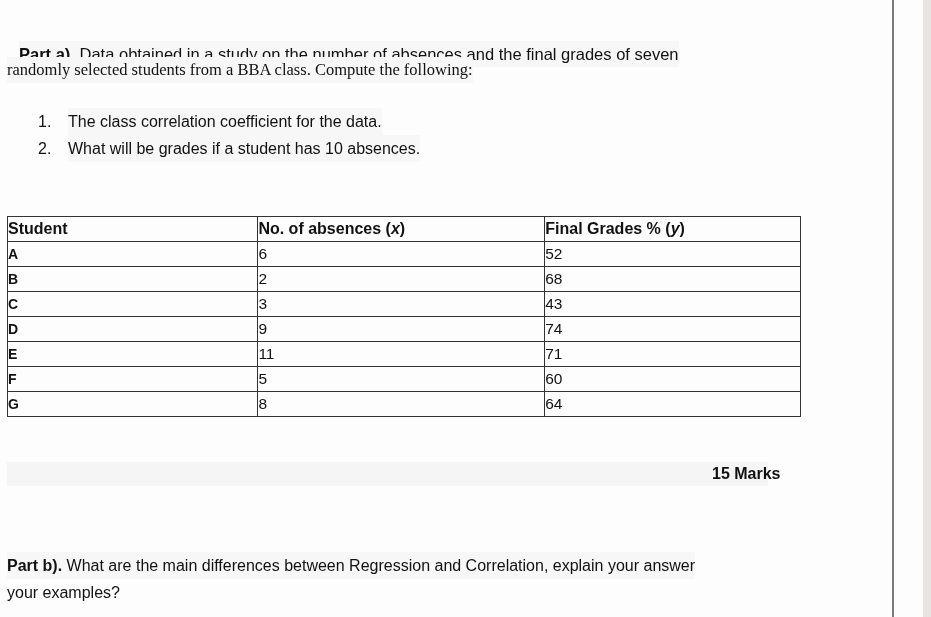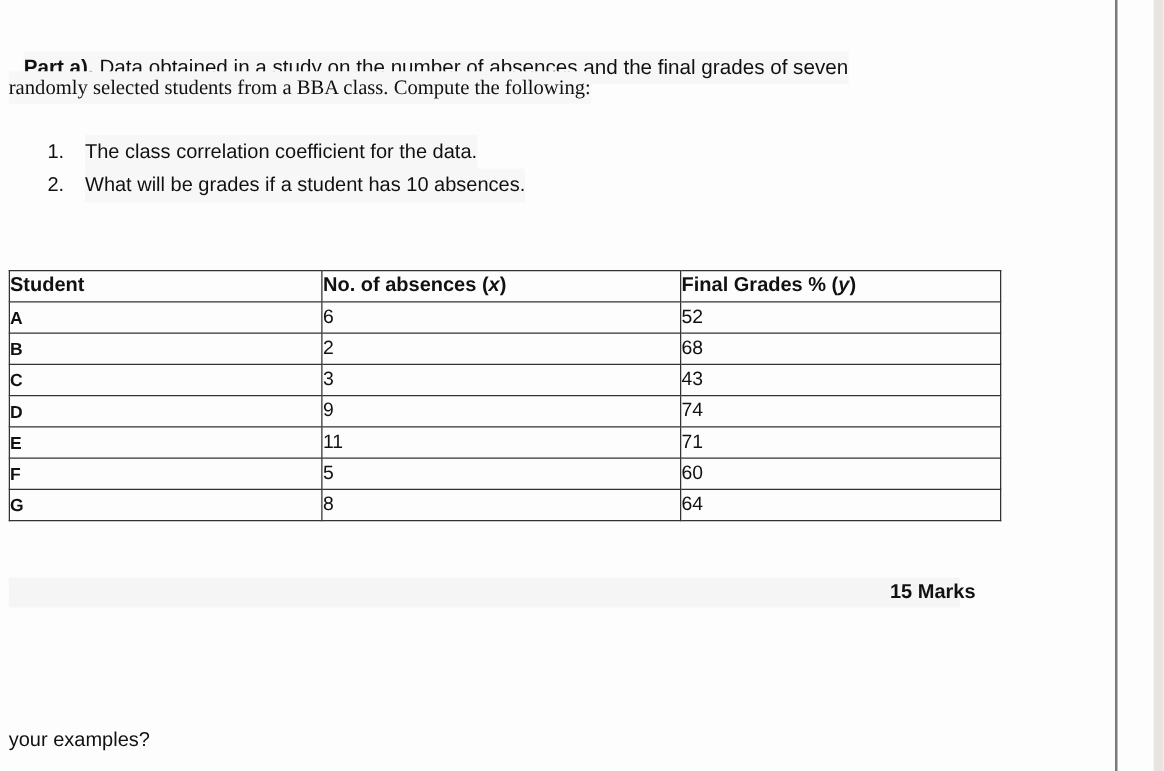--- a/index.html
+++ b/index.html
@@ -112,15 +112,15 @@
         <td>8</td>
         <td>64</td>
       </tr>
   </tbody>
 </table>
 
 <div class="marks-bar"></div>
 <div class="marks">15 Marks</div>
 
 <div class="partb">
-  <br>
+  <span class="partb-line1"><b>Part b).</b><span> What are the main differences between Regression and Correlation, explain your answer</span></span><br>
   <span>your examples?</span>
 </div>
 
 </body></html>

